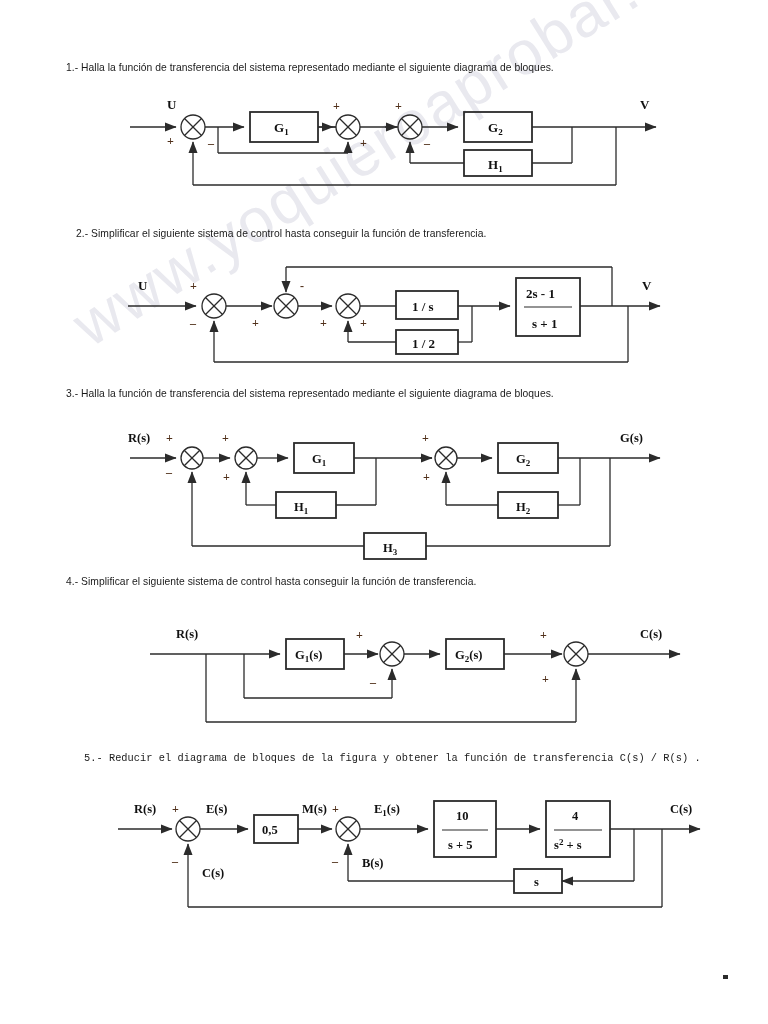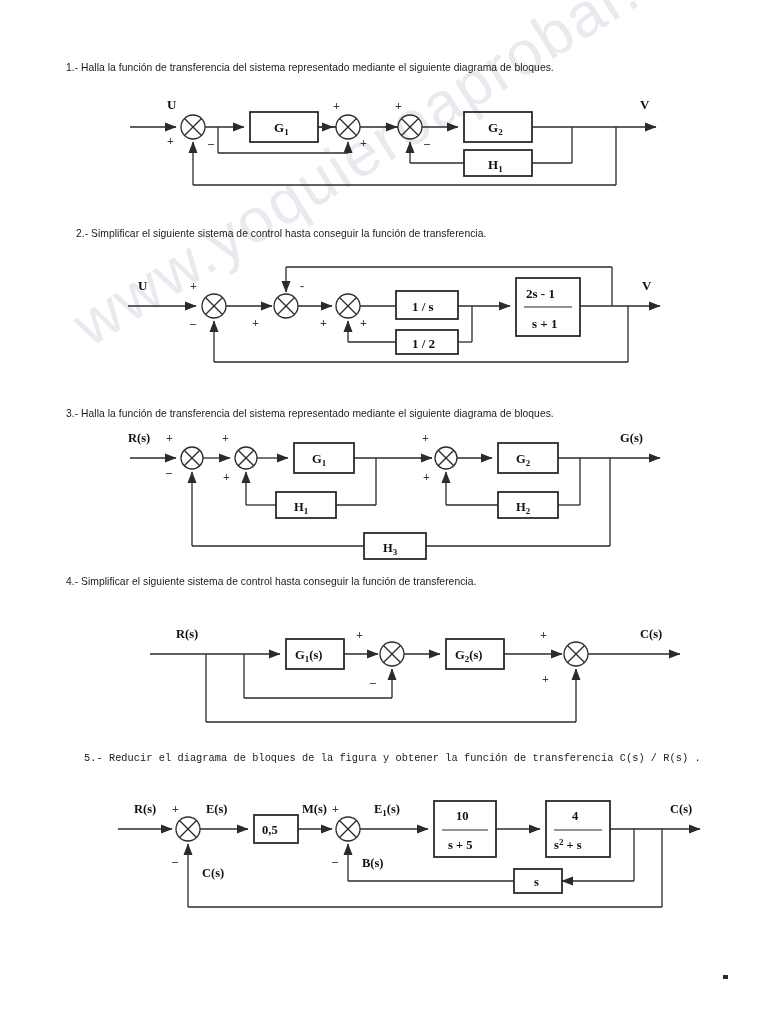--- a/index.html
+++ b/index.html
@@ -197,21 +197,21 @@
           <text x="70" y="28">+</text>
           <text x="70" y="65">–</text>
           <text x="180" y="28">-</text>
           <text x="132" y="65">+</text>
           <text x="200" y="65">+</text>
           <text x="240" y="65">+</text>
         </g>
       </svg>
     </div>
 
-    <div class="qtext" style="left:54px; top:408px;">3.- Halla la función de transferencia del sistema representado mediante el siguiente diagrama de bloques.</div>
+    <div class="qtext" style="left:54px; top:388px;">3.- Halla la función de transferencia del sistema representado mediante el siguiente diagrama de bloques.</div>
 
     <div class="diagram" style="left:120px; top:428px;">
       <svg width="560" height="140" viewBox="0 0 560 140">
         <defs>
           <marker id="ah3" markerWidth="9" markerHeight="7" refX="8.5" refY="3.5" orient="auto">
             <polygon points="0 0, 9 3.5, 0 7" fill="#2b2b2b"></polygon>
           </marker>
         </defs>
         <g stroke="#2b2b2b" stroke-width="1.3" fill="none">
           <line x1="10" y1="30" x2="56" y2="30" marker-end="url(#ah3)"></line>

